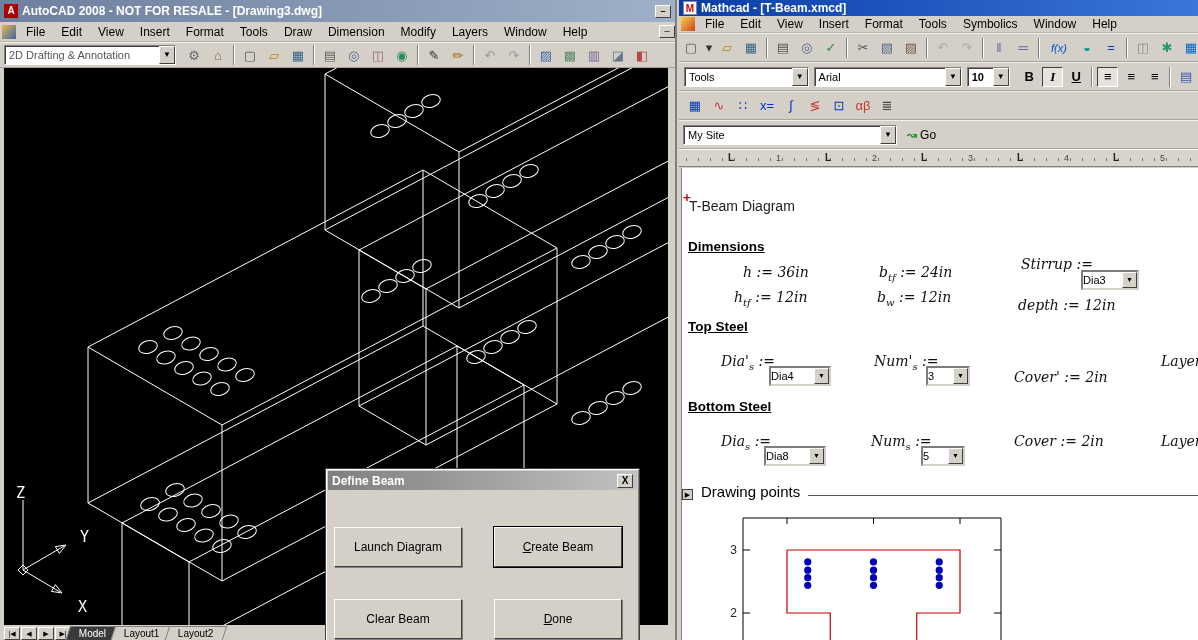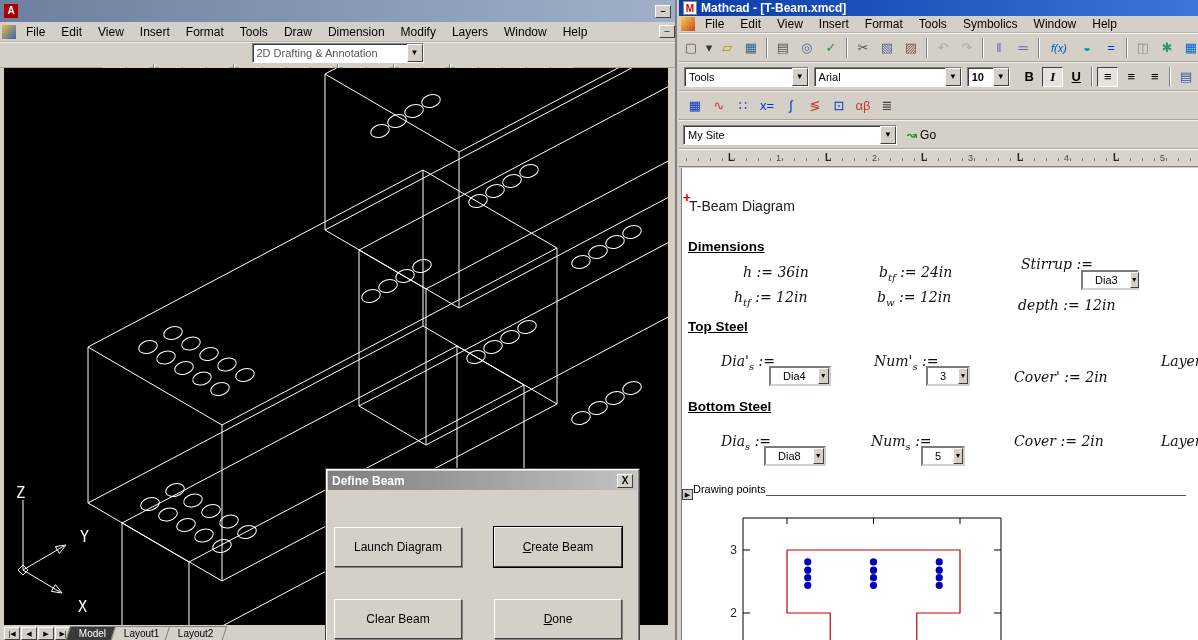--- a/index.html
+++ b/index.html
@@ -46,53 +46,54 @@
   #mc .titlebar { height:16px; }
   #mc .menubar { height:17px; }
   .mcrow { height:29px; }
   #mc-ruler { position:relative; height:18px; background:#d8d4cc; border-top:1px solid #fff; border-bottom:1px solid #808080; font-size:9px; color:#444; }
   #mc-sheet { position:absolute; left:2px; top:168px; width:517px; height:472px; background:#fff; overflow:hidden; border-left:1px solid #808080; }
   .sheet-item { position:absolute; white-space:nowrap; }
   .mc-math { font-family:"DejaVu Serif", serif; font-style:italic; font-size:14px; color:#111; }
   .mc-math sub { font-size:10px; }
   .mc-head { font-size:13.5px; font-weight:bold; text-decoration:underline; color:#000; }
   .mc-dd { position:absolute; display:flex; height:20px; background:#fff; border:2px inset #d4d0c8; font-size:11px; }
-  .mc-dd .v { flex:1; padding:2px 12px; font-family:"Liberation Sans",sans-serif; }
+  .mc-dd .v { flex:1; padding:2px 0; font-family:"Liberation Sans",sans-serif; }
   .mc-dd .a { width:15px; background:#d4d0c8; border:1px solid; border-color:#fff #404040 #404040 #fff; font-size:7px; text-align:center; line-height:14px; }
   .collapse-box { display:inline-block; width:11px; height:11px; border:1px solid #404040; background:#d4d0c8; font-size:7px; line-height:10px; text-align:center; }
 </style>
 </head>
 <body>
 
 <div id="screen">
 
   <div id="acad" class="win">
     <div class="titlebar tb-acad">
       <div class="appicon" style="background:#a00; color:#fff;">A</div>
+      <span>AutoCAD 2008 - NOT FOR RESALE - [Drawing3.dwg]</span>
       <div class="minibtn" style="margin-left:auto;">–</div>
     </div>
     <div class="menubar" style="height:20px;">
       <div class="appicon" style="background:linear-gradient(135deg,#e8b84a,#3a66aa); margin:0 2px;"></div>
       <div id="acad-menus" style="display:flex;">
           <div class="mi">File</div>
           <div class="mi">Edit</div>
           <div class="mi">View</div>
           <div class="mi">Insert</div>
           <div class="mi">Format</div>
           <div class="mi">Tools</div>
           <div class="mi">Draw</div>
           <div class="mi">Dimension</div>
           <div class="mi">Modify</div>
           <div class="mi">Layers</div>
           <div class="mi">Window</div>
           <div class="mi">Help</div>
         </div>
       <div class="minibtn" style="margin-left:auto;">–</div>
     </div>
-    <div class="toolrow" style="height:26px;flex-direction:column;">
+    <div class="toolrow" style="height:26px;">
       <div style="width:4px;"></div>
       <div class="combo" style="width:172px;">
         <span class="cval" style="color:#555;">2D Drafting &amp; Annotation</span>
         <span class="carr">▼</span>
       </div>
       <div style="width:6px;"></div>
       <div id="acad-icons" style="display:flex; align-items:center;">
           <div class="tico" style="color: rgb(106, 106, 122);">⚙</div>
           <div class="tico" style="color: rgb(138, 106, 58);">⌂</div>
           <div class="tsep"></div>
@@ -465,16 +466,16 @@
           <div class="v">Dia8</div>
           <div class="a">▼</div>
         </div>
         <div class="sheet-item mc-math" style="left: 189px; top: 265px; position: absolute;"><span>Num</span><sub>s</sub> :=</div>
         <div class="mc-dd" style="width: 44px; left: 239px; top: 278px; position: absolute;">
           <div class="v">5</div>
           <div class="a">▼</div>
         </div>
         <div class="sheet-item mc-math" style="left: 332px; top: 265px; position: absolute;"><span>Cover</span> := 2in</div>
         <div class="sheet-item mc-math" style="left: 479px; top: 265px; position: absolute;"><span>Layers</span></div>
-        <div class="sheet-item" style="left: 0px; top: 315px; position: absolute;"><div class="collapse-box">▶</div><div style="display: inline-block; font-size: 11px; margin: 0px 0; vertical-align: top;">Drawing points</div><div style="display: inline-block; width: 420px; height: 1px; background: rgb(85, 85, 85); vertical-align: middle; margin-top: 6px;"></div></div>
+        <div class="sheet-item" style="left: 0px; top: 315px; position: absolute;"><div class="collapse-box">▶</div><div style="display: inline-block; font-size: 15px; margin: 0px 8px; vertical-align: top;">Drawing points</div><div style="display: inline-block; width: 420px; height: 1px; background: rgb(85, 85, 85); vertical-align: middle; margin-top: 6px;"></div></div>
       </div>
   </div>
 </div>
 
 </body></html>

